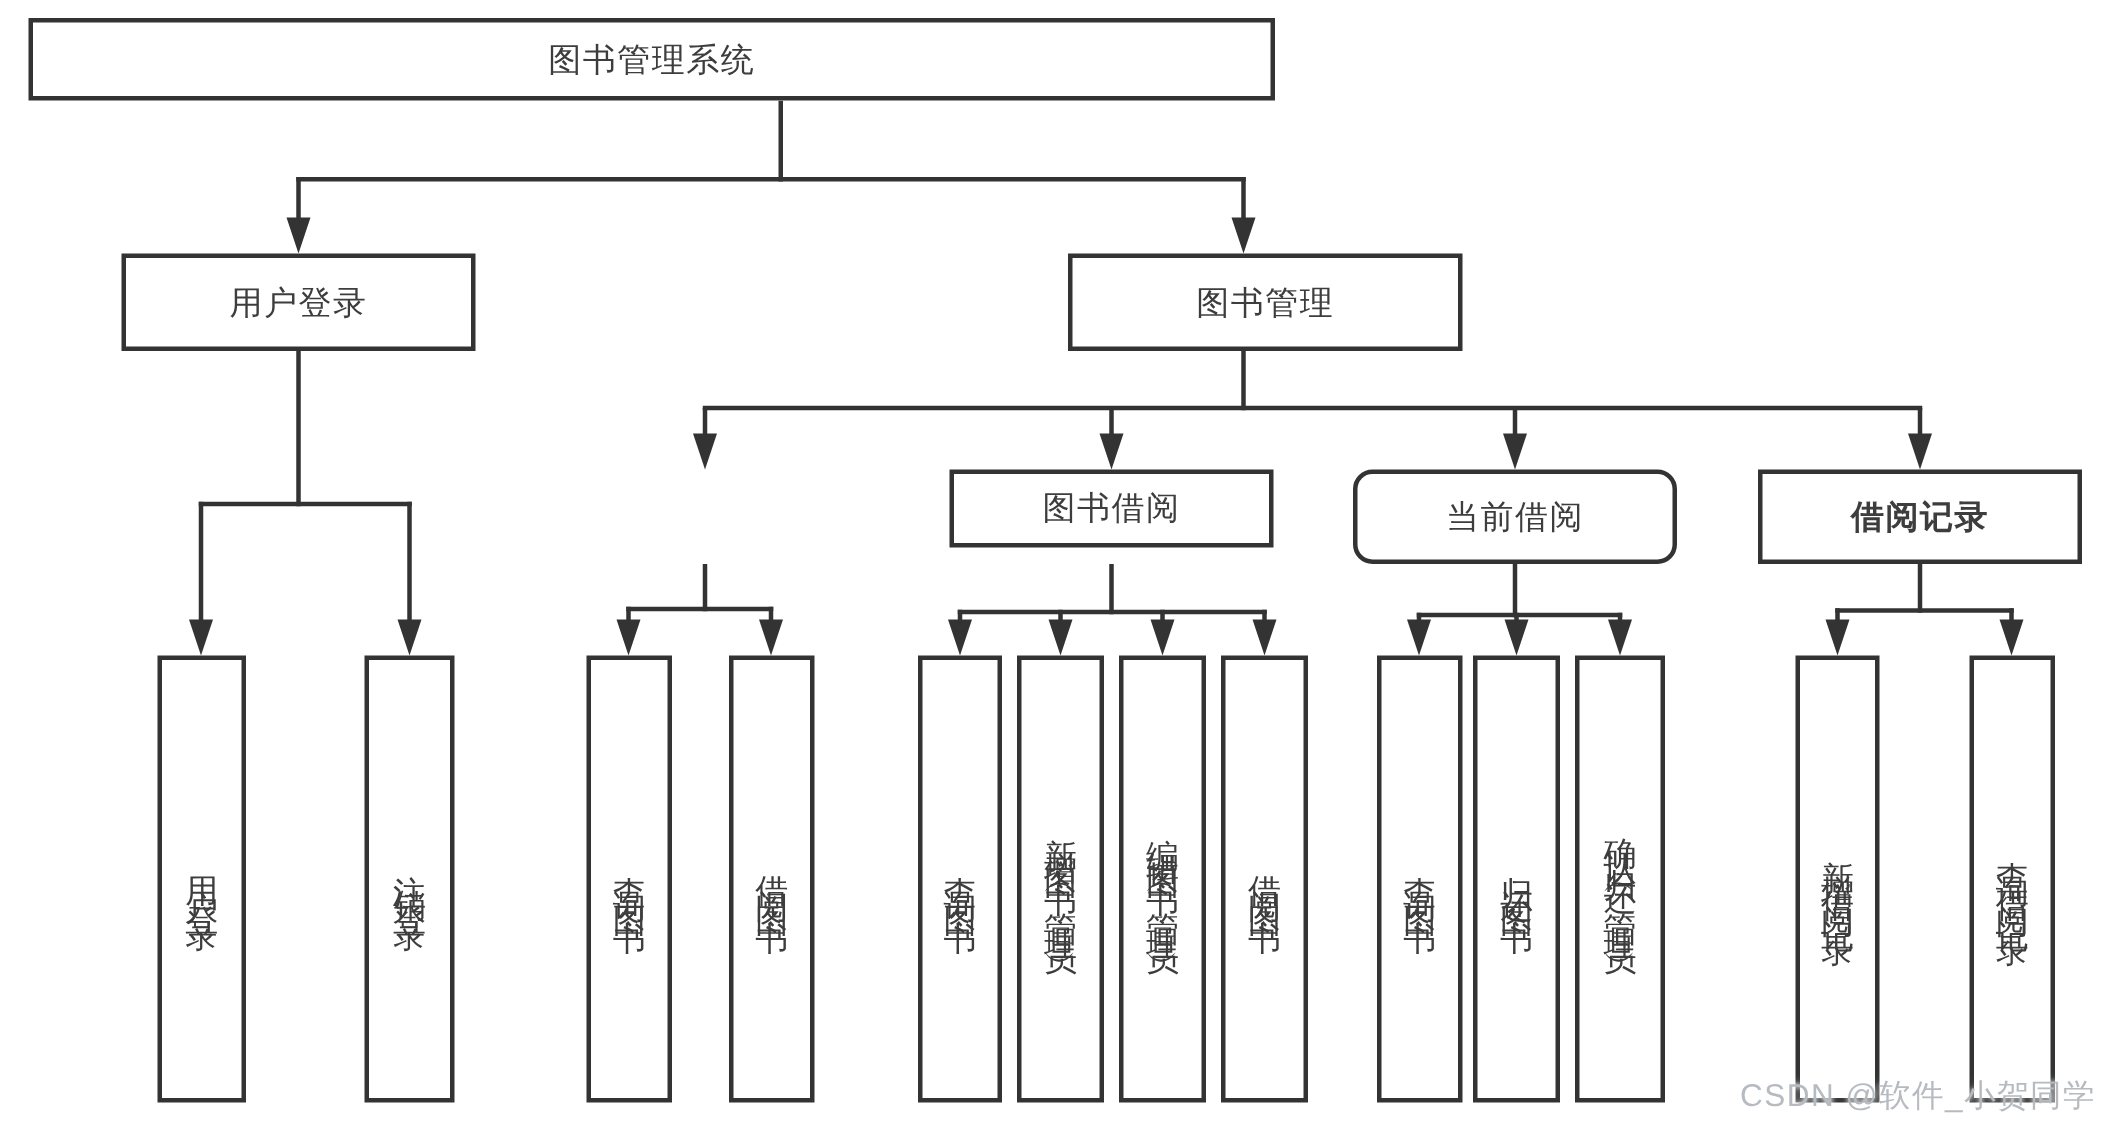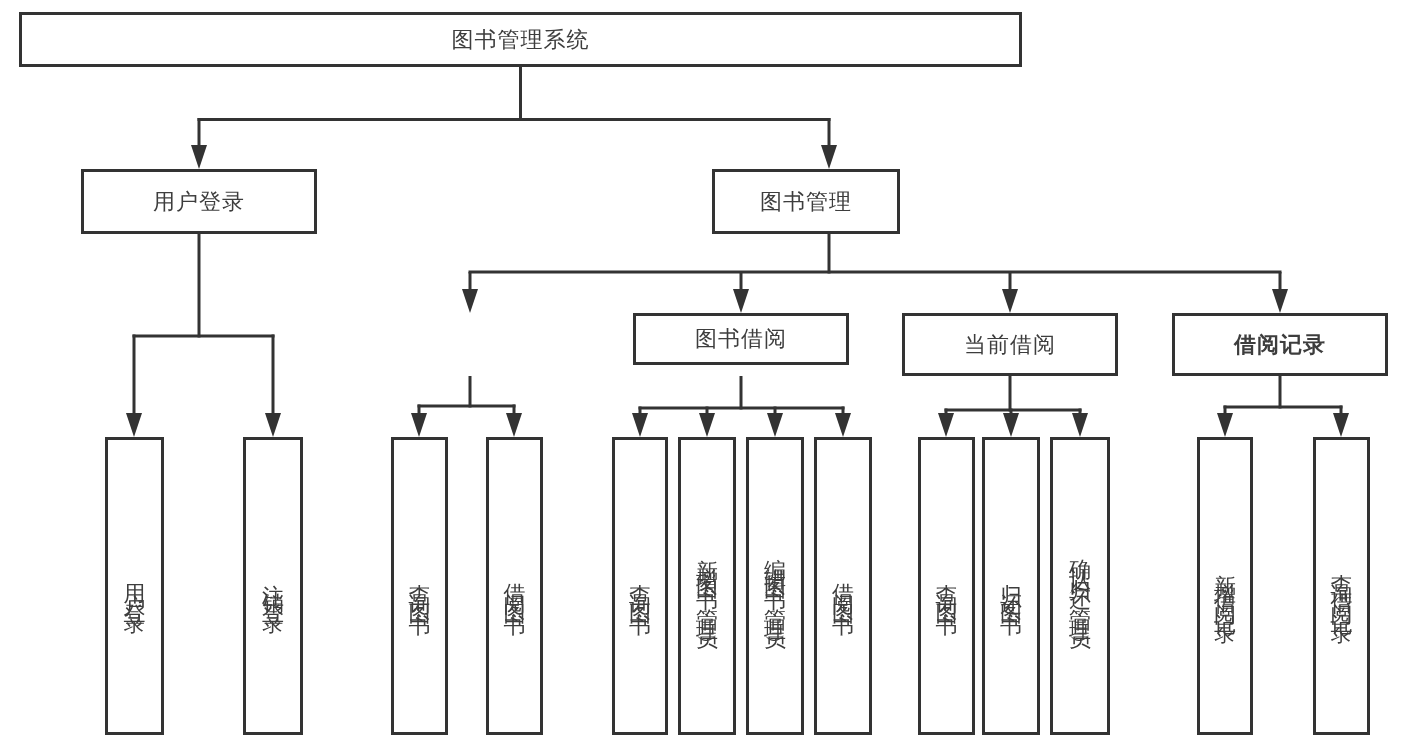--- a/index.html
+++ b/index.html
@@ -114,35 +114,35 @@
 
       <line x1="1280" y1="376" x2="1280" y2="408.5"></line>
       <line x1="1223.5" y1="407" x2="1342.5" y2="407"></line>
       <line x1="1225" y1="405.5" x2="1225" y2="416"></line>
       <line x1="1341" y1="405.5" x2="1341" y2="416"></line>
       <polygon points="1217,413 1233,413 1225,437"></polygon>
       <polygon points="1333,413 1349,413 1341,437"></polygon>
     </g>
   </svg>
 
-  <div class="node node-h" style="left:19px;top:12px;width:1003px;height:55px;text-align:center;">
+  <div class="node node-h" style="left:19px;top:12px;width:831px;height:55px;text-align:center;">
     <span>图书管理系统</span>
   </div>
 
   <div class="node node-h" style="left:81px;top:169px;width:236px;height:65px;">
     <span>用户登录</span>
   </div>
-  <div class="node node-h" style="left:712px;top:169px;width:188px;height:65px;">
+  <div class="node node-h" style="left:712px;top:169px;width:263px;height:65px;">
     <span>图书管理</span>
   </div>
 
   <div class="node node-h" style="left:633px;top:313px;width:216px;height:52px;">
     <span>图书借阅</span>
   </div>
-  <div class="node node-h" style="left:902px;top:313px;width:216px;height:63px;">
+  <div class="node node-h" style="left:902px;top:313px;width:216px;height:63px;border-radius:13px;">
     <span>当前借阅</span>
   </div>
   <div class="node node-h" style="left:1172px;top:313px;width:216px;height:63px;font-weight:bold;">
     <span>借阅记录</span>
   </div>
 
   <div class="node node-v" style="left:105px;top:437px;width:59px;height:298px;">
     <span class="vtext">用户登录</span>
   </div>
   <div class="node node-v" style="left:243px;top:437px;width:60px;height:298px;">
@@ -179,14 +179,15 @@
     <span class="vtext">确认归还（管理员）</span>
   </div>
 
   <div class="node node-v" style="left:1197px;top:437px;width:56px;height:298px;">
     <span class="vtext">新增借阅记录</span>
   </div>
   <div class="node node-v" style="left:1313px;top:437px;width:57px;height:298px;">
     <span class="vtext">查询借阅记录</span>
   </div>
 
+  <div class="watermark">CSDN @软件_小贺同学</div>
 
 </div>
 
 </body></html>

